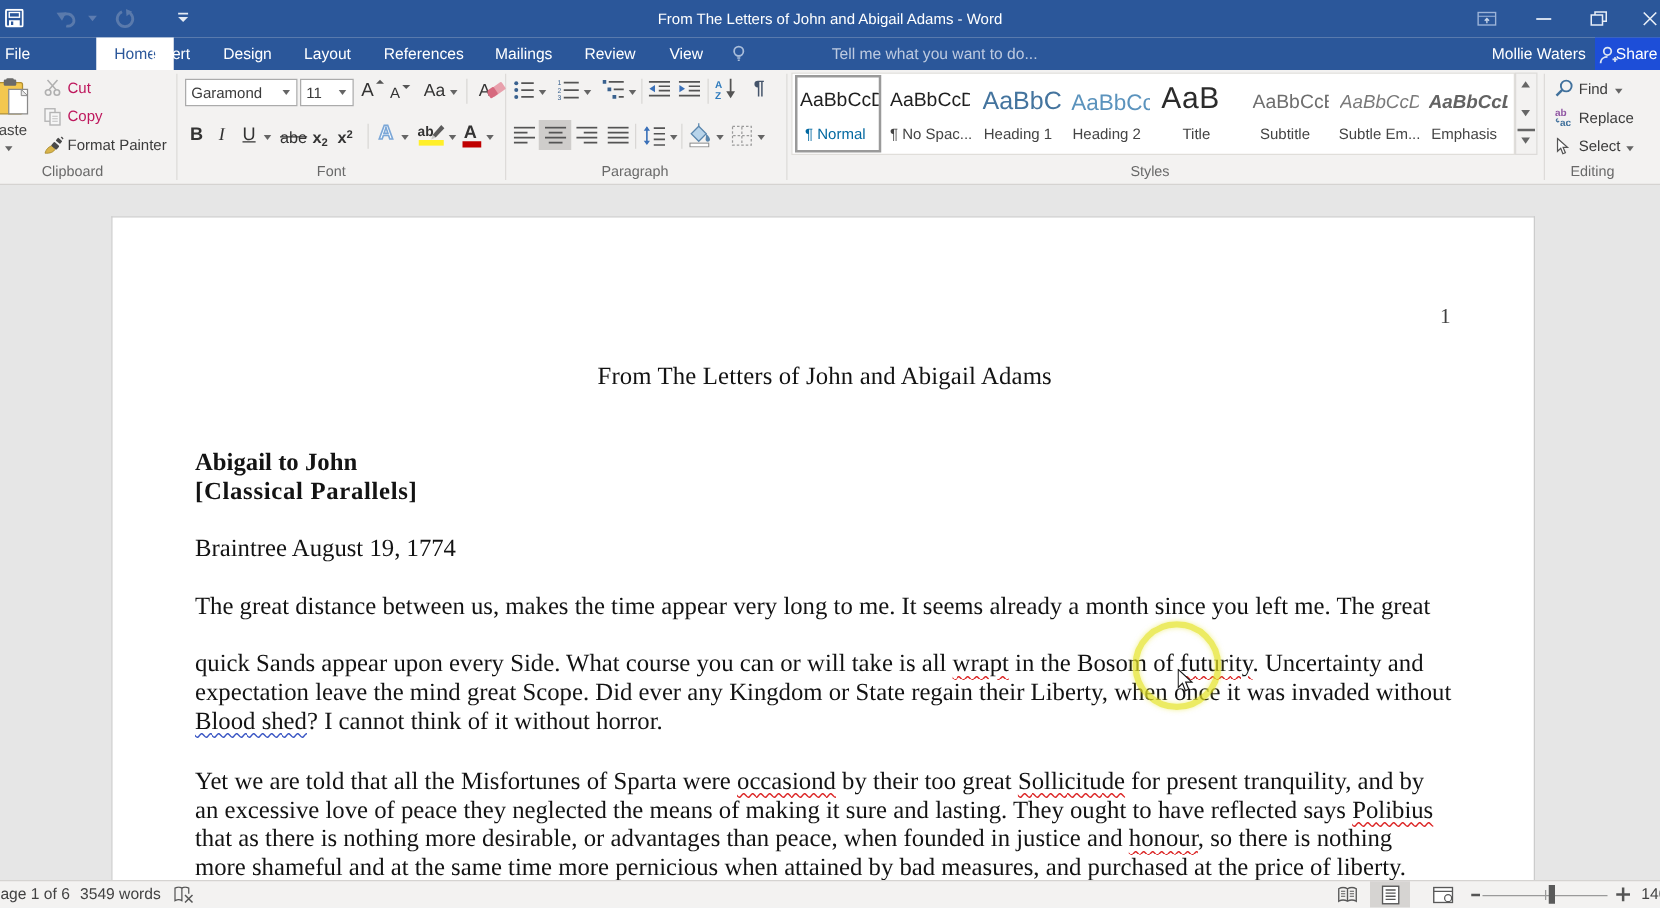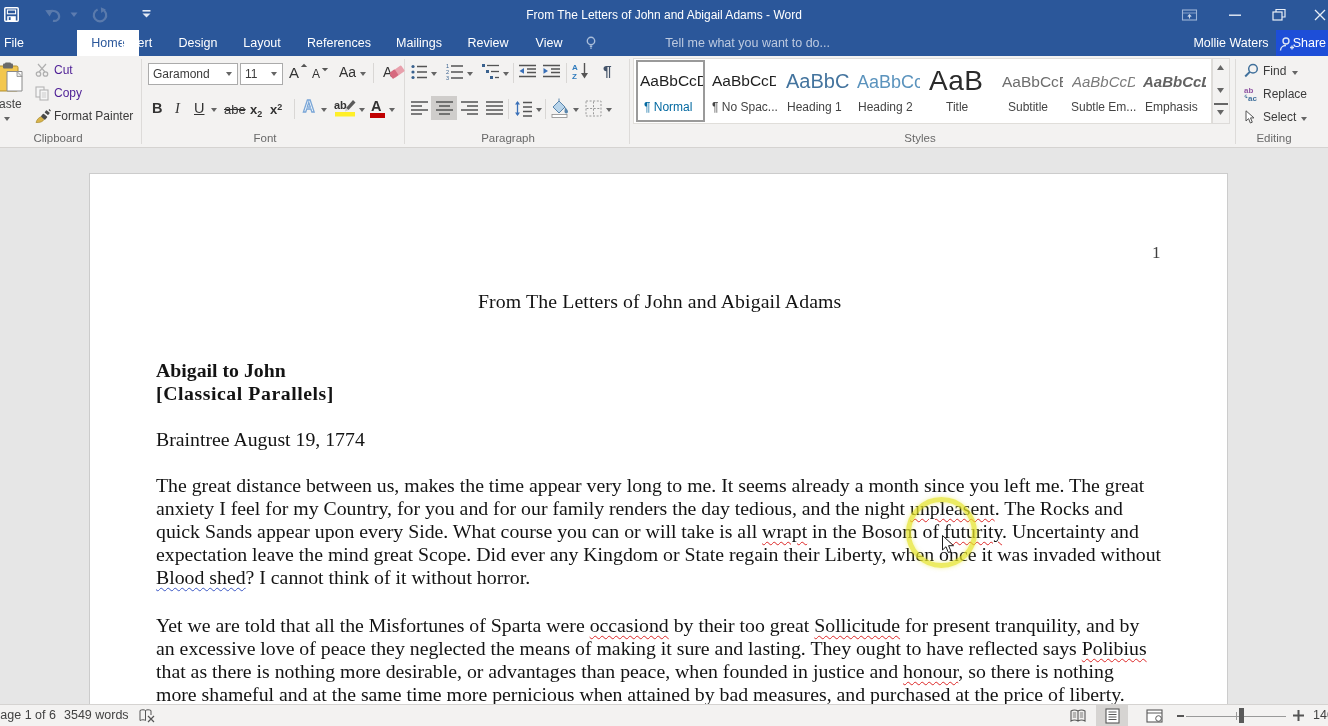--- a/index.html
+++ b/index.html
@@ -15,21 +15,21 @@
 
 #tabrow { position:absolute; left:0; top:30px; width:1328px; height:26px; background:#2b579a; }
 .tab { position:absolute; top:0; height:26px; line-height:27px; color:#ffffff; font-size:12.5px; text-align:center; }
 #tab-home { background:#ffffff; color:#2b579a; }
 
 
 #ribbon { position:absolute; left:0; top:56px; width:1328px; height:92px; background:#f3f2f1; border-bottom:1px solid #d5d3d1; }
 .gsep { position:absolute; top:3px; height:85px; width:1px; background:#dddbd9; }
 .glabel { position:absolute; top:76px; height:16px; font-size:11.5px; color:#696969; text-align:center; }
 .rtxt { position:absolute; font-size:12px; color:#3b3b3b; white-space:nowrap; }
-.gray { color:#4c1d95; }
+.gray { color:#be185d; }
 .launch { position:absolute; width:10px; height:10px; }
 .launch svg { display:block; }
 .cbox { position:absolute; background:#ffffff; border:1px solid #ababab; }
 .dd { position:absolute; width:0; height:0; border-left:3.5px solid transparent; border-right:3.5px solid transparent; border-top:4px solid #656565; }
 .vdiv { position:absolute; width:1px; background:#d9d7d5; }
 .selbox { position:absolute; background:#cfcdcb; }
 
 
 #docarea { position:absolute; left:0; top:148px; width:1328px; height:556px; background:#e6e6e6; overflow:hidden; }
 #page { position:absolute; left:89px; top:25px; width:1139px; height:540px; background:#ffffff; border:1px solid #cccccc; border-bottom:none; }
@@ -329,21 +329,21 @@
 
       <div class="abs" style="left:636px;top:4px;width:69px;height:62px;border:2px solid #9a9a9a;background:#ffffff;"></div>
       <div class="abs" style="left:640px;top:16px;width:63px;font-size:15.5px;color:#1f1f1f;white-space:nowrap;overflow:hidden;">AaBbCcDc</div>
       <div class="abs" style="left:644px;top:44px;font-size:12px;color:#0369a1;">¶ Normal</div>
       <div class="abs" style="left:712px;top:16px;width:64px;font-size:15.5px;color:#1f1f1f;white-space:nowrap;overflow:hidden;">AaBbCcDc</div>
       <div class="abs" style="left:712px;top:44px;font-size:12px;color:#444;">¶ No Spac...</div>
       <div class="abs" style="left:786px;top:14px;width:63px;font-size:20px;color:#44749e;white-space:nowrap;overflow:hidden;">AaBbCɠ</div>
       <div class="abs" style="left:787px;top:44px;font-size:12px;color:#444;">Heading 1</div>
       <div class="abs" style="left:857px;top:16px;width:63px;font-size:18px;color:#5b93bd;white-space:nowrap;overflow:hidden;">AaBbCcL</div>
       <div class="abs" style="left:858px;top:44px;font-size:12px;color:#444;">Heading 2</div>
-      <div class="abs" style="left:929px;top:9px;width:63px;font-size:28px;color:#2b2b2b;white-space:nowrap;overflow:hidden;letter-spacing:0.5px;">AaB</div>
+      <div class="abs" style="left:929px;top:9px;width:63px;font-size:24px;color:#2b2b2b;white-space:nowrap;overflow:hidden;letter-spacing:0.5px;">AaB</div>
       <div class="abs" style="left:946px;top:44px;font-size:12px;color:#444;">Title</div>
       <div class="abs" style="left:1002px;top:17px;width:61px;font-size:15.5px;color:#6e6e6e;white-space:nowrap;overflow:hidden;">AaBbCcE</div>
       <div class="abs" style="left:1008px;top:44px;font-size:12px;color:#444;">Subtitle</div>
       <div class="abs" style="left:1072px;top:17px;width:63px;font-size:15px;font-style:italic;color:#7a7a7a;white-space:nowrap;overflow:hidden;">AaBbCcDt</div>
       <div class="abs" style="left:1071px;top:44px;font-size:12px;color:#444;text-align:center;">Subtle Em...</div>
       <div class="abs" style="left:1143px;top:17px;width:63px;font-size:15px;font-style:italic;font-weight:bold;color:#636363;white-space:nowrap;overflow:hidden;">AaBbCcDt</div>
       <div class="abs" style="left:1145px;top:44px;font-size:12px;color:#444;">Emphasis</div>
 
       <div class="abs" style="left:1212px;top:2px;width:18px;height:66px;background:#f3f2f1;border:1px solid #dddbd9;"></div>
       <svg class="abs" style="left:1216px;top:8px;" width="9" height="8" viewBox="0 0 9 8">
@@ -382,21 +382,20 @@
 
   <div id="docarea">
     <div id="page">
       <div id="doc">
         <div class="dline" style="left:1062px;top:69px;font-size:17px;color:#404040;">1</div>
         <div class="dline" style="left:388px;top:116px;letter-spacing:0.12px;">From The Letters of John and Abigail Adams</div>
         <div class="dline" style="left:66px;top:185px;font-weight:bold;">Abigail to John</div>
         <div class="dline" style="left:66px;top:208px;font-weight:bold;letter-spacing:0.55px;">[Classical Parallels]</div>
         <div class="dline" style="left:66px;top:254px;">Braintree August 19, 1774</div>
         <div class="dline" style="left:66px;top:300px;">The great distance between us, makes the time appear very long to me. It seems already a month since you left me. The great</div>
-        <div class="dline" style="left:66px;top:323px;">anxiety I feel for my Country, for you and for our family renders the day tedious, and the night <span class="sqr">unpleasent</span>. The Rocks and</div>
         <div class="dline" style="left:66px;top:346px;">quick Sands appear upon every Side. What course you can or will take is all <span class="sqr">wrapt</span> in the Bosom of <span class="sqr">futurity</span>. Uncertainty and</div>
         <div class="dline" style="left:66px;top:369px;">expectation leave the mind great Scope. Did ever any Kingdom or State regain their Liberty, when once it was invaded without</div>
         <div class="dline" style="left:66px;top:392px;"><span class="sqb">Blood shed</span>? I cannot think of it without horror.</div>
         <div class="dline" style="left:66px;top:440px;">Yet we are told that all the Misfortunes of Sparta were <span class="sqr">occasiond</span> by their too great <span class="sqr">Sollicitude</span> for present tranquility, and by</div>
         <div class="dline" style="left:66px;top:463px;">an excessive love of peace they neglected the means of making it sure and lasting. They ought to have reflected says <span class="sqr">Polibius</span></div>
         <div class="dline" style="left:66px;top:486px;">that as there is nothing more desirable, or advantages than peace, when founded in justice and <span class="sqr">honour</span>, so there is nothing</div>
         <div class="dline" style="left:66px;top:509px;">more shameful and at the same time more pernicious when attained by bad measures, and purchased at the price of liberty.</div>
       </div>
     </div>
 

